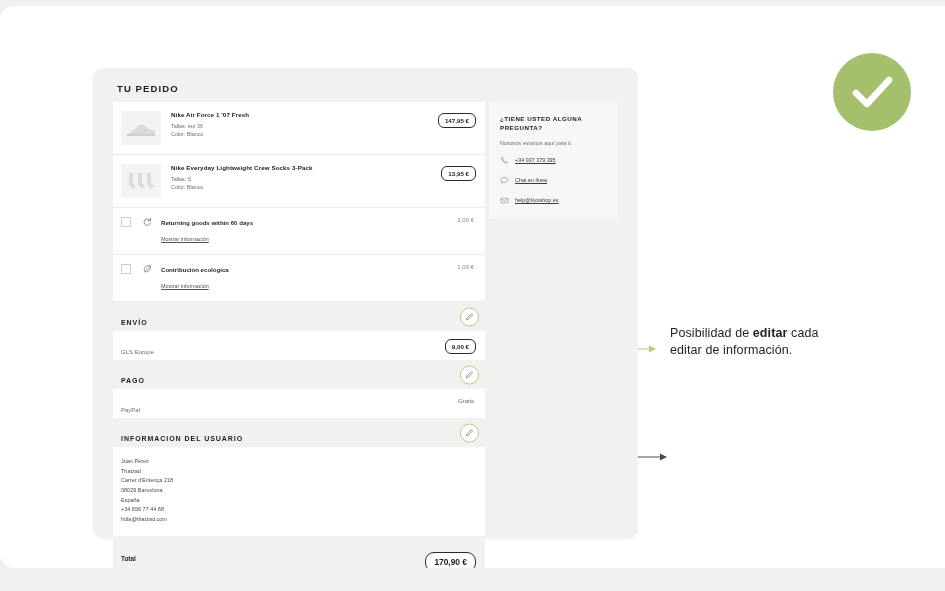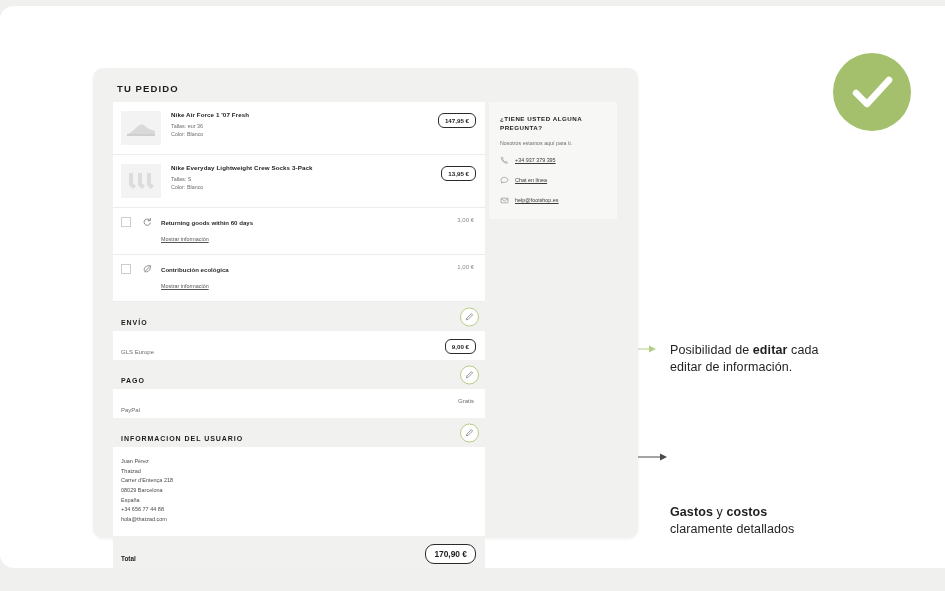--- a/index.html
+++ b/index.html
@@ -263,21 +263,21 @@
   
   #annotations { position: absolute; left: 0; top: 0; }
   .anno-text {
     position: absolute;
     font-size: 12.5px;
     color: #1f1f1f;
     line-height: 1.35;
     letter-spacing: .1px;
   }
   .anno-text b { font-weight: bold; }
-  #anno-edit { left: 670px; top: 336px; width: 200px; }
+  #anno-edit { left: 670px; top: 319px; width: 200px; }
   #anno-cost { left: 670px; top: 498px; width: 200px; }
 </style>
 </head>
 <body>
 
 <div id="canvas">
 
   <div id="success-badge">
     <svg width="78" height="78" viewBox="0 0 78 78">
       <path d="M23 40 L34 51 L56 27" stroke="#ffffff" stroke-width="6.5" fill="none" stroke-linecap="round" stroke-linejoin="round"></path>
@@ -404,21 +404,21 @@
         <div class="line">Thatzad</div>
         <div class="line">Carrer d'Entença 218</div>
         <div class="line">08029 Barcelona</div>
         <div class="line">España</div>
         <div class="line">+34 656 77 44 88</div>
         <div class="line">hola@thatzad.com</div>
       </div>
 
       <div id="total-row">
         <span id="total-label">Total</span>
-        <div class="price-badge total-badge" style="top:8px;right:9px;border-radius:9px;">170,90 €</div>
+        <div class="price-badge total-badge" style="top:16px;right:9px;border-radius:9px;">170,90 €</div>
       </div>
 
     </div>
 
     <div id="help-panel">
       <div id="help-title">¿TIENE USTED ALGUNA PREGUNTA?</div>
       <div id="help-sub">Nosotros estamos aquí para ti.</div>
 
       <div class="help-row">
         <div class="help-ico">
@@ -448,18 +448,14 @@
         <span class="help-txt">help@footshop.es</span>
       </div>
     </div>
   </div>
 
   <div class="anno-text" id="anno-edit">
     <span>Posibilidad de </span><b>editar</b><span> cada</span><br>
     <span>editar de información.</span>
   </div>
 
-  <div class="anno-text" id="anno-cost">
-    <b>Gastos</b><span> y </span><b>costos</b><br>
-    <span>claramente detallados</span>
-  </div>
 
 </div>
 
 </body></html>

